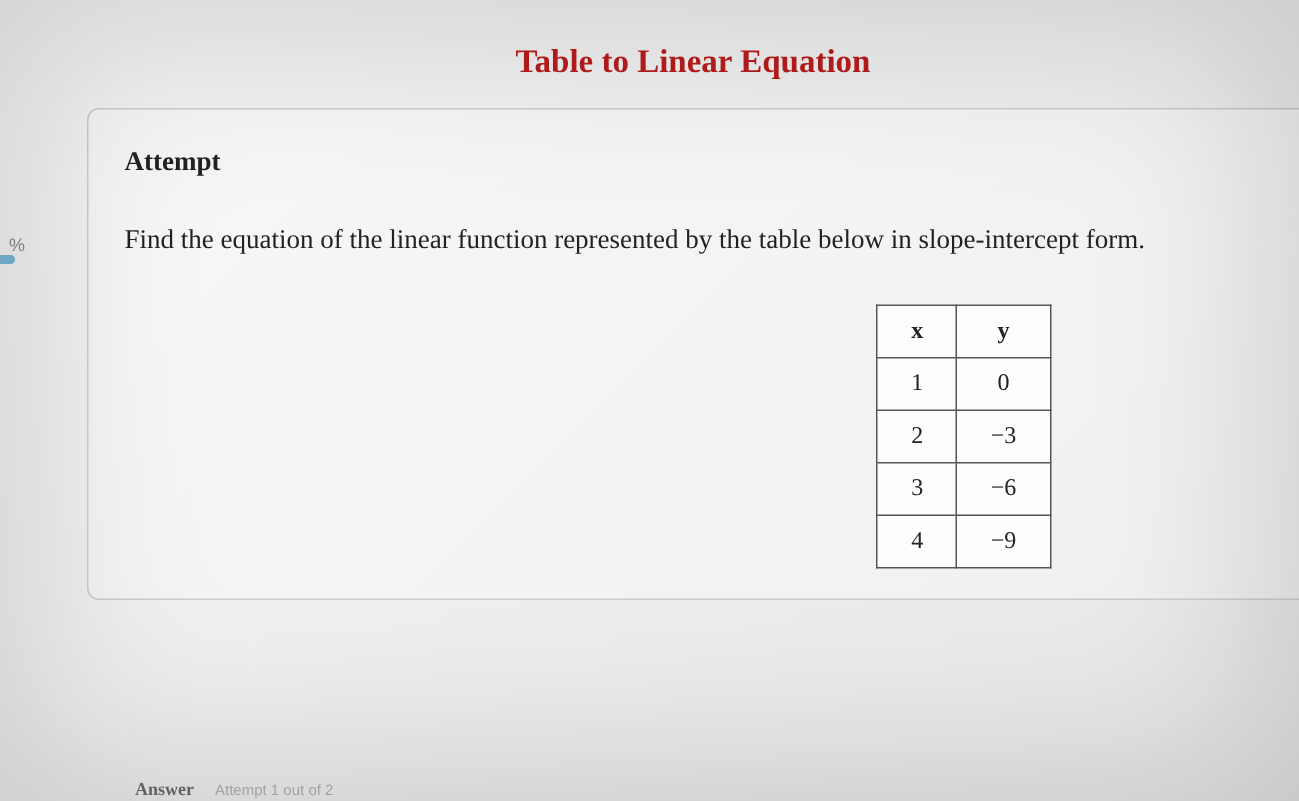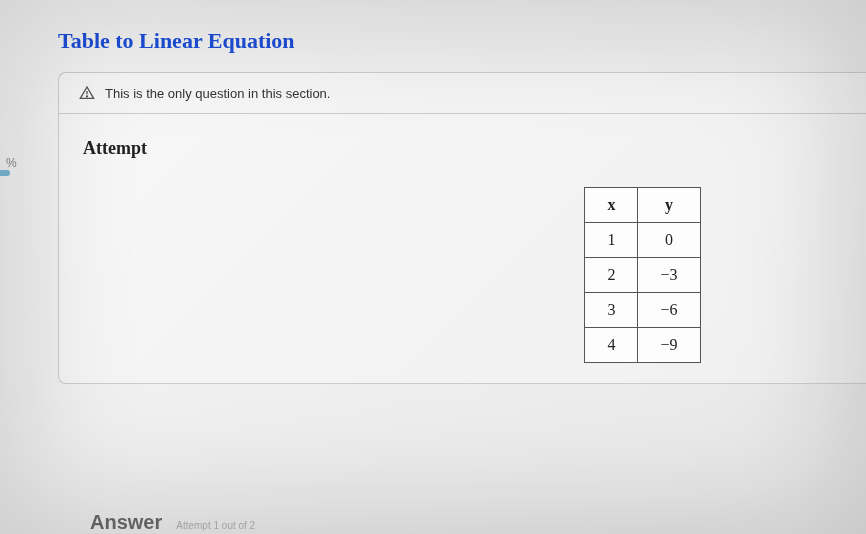--- a/index.html
+++ b/index.html
@@ -11,22 +11,23 @@
       font-family: Georgia, 'Times New Roman', serif;
       background: linear-gradient(135deg, #f5f5f5 0%, #e8e8e8 100%);
       width: 866px;
       height: 534px;
       overflow: hidden;
       position: relative;
     }
     .page-title {
       font-size: 22px;
       font-weight: bold;
-      color: #1d4ed8;
+      color: #b91c1c;
       padding: 28px 0 18px 58px;
+      text-align: center;
     }
     .content-box {
       margin-left: 58px;
       margin-right: 0;
       border: 1px solid #ccc;
       border-right: none;
       border-radius: 8px 0 0 8px;
       background: rgba(255,255,255,0.3);
     }
     .notice-bar {
@@ -104,22 +105,22 @@
     }
     .answer-row {
       position: absolute;
       bottom: 0;
       left: 90px;
       display: flex;
       align-items: baseline;
       gap: 14px;
     }
     .answer-label {
-      font-family: Liberation Sans, sans-serif;
-      font-size: 20px;
+      font-family: Liberation Serif, serif;
+      font-size: 12px;
       font-weight: bold;
       color: #333;
       opacity: 0.7;
     }
     .answer-sub {
       font-family: Liberation Sans, sans-serif;
       font-size: 10px;
       color: #888;
       opacity: 0.6;
     }
@@ -132,31 +133,24 @@
   </style>
 </head>
 <body>
 
 <div class="left-tab">%</div>
 <div class="left-tab-bar"></div>
 
 <h1 class="page-title">Table to Linear Equation</h1>
 
 <div class="content-box">
-  <div class="notice-bar">
-    <svg class="warning-icon" viewBox="0 0 24 24" fill="none" stroke="#555" stroke-width="2">
-      <path d="M12 3 L22 20 L2 20 Z"></path>
-      <line x1="12" y1="9" x2="12" y2="14"></line>
-      <circle cx="12" cy="17" r="0.8" fill="#555"></circle>
-    </svg>
-    <span class="notice-text">This is the only question in this section.</span>
-  </div>
 
   <div class="question-section">
     <div class="question-heading">Attempt</div>
+    <div class="question-prompt">Find the equation of the linear function represented by the table below in slope-intercept form.</div>
 
     <div class="table-wrap">
       <table class="data-table">
         <thead>
           <tr>
             <th>x</th>
             <th>y</th>
           </tr>
         </thead>
         <tbody>

